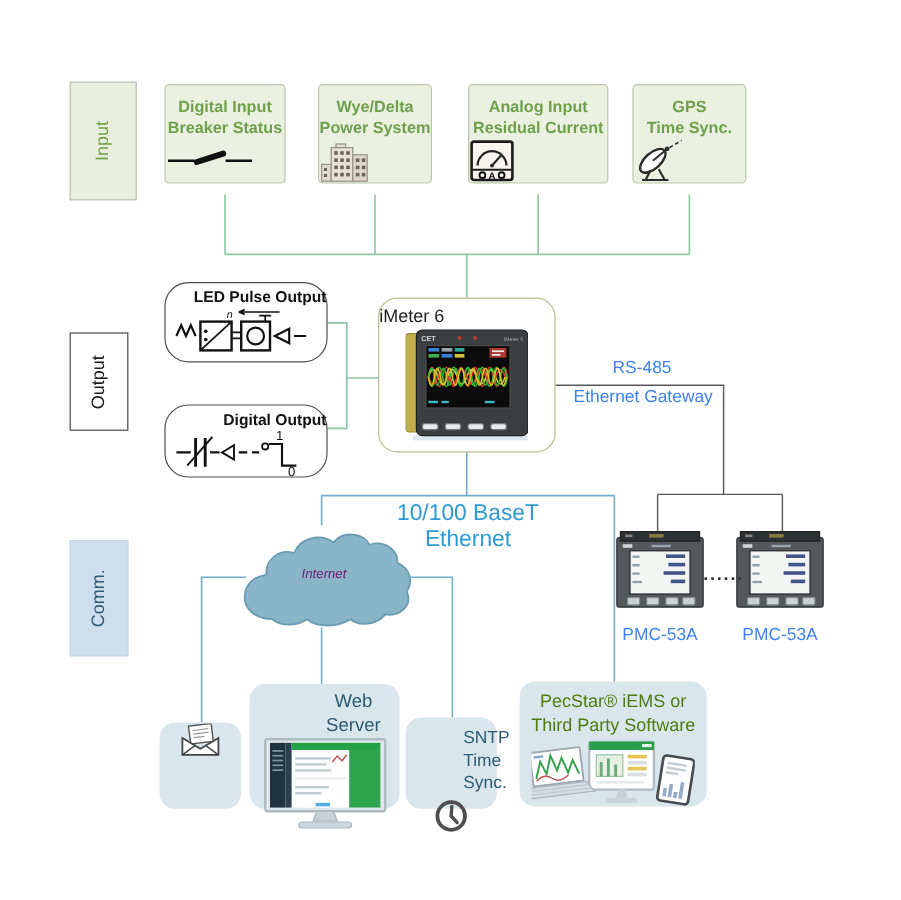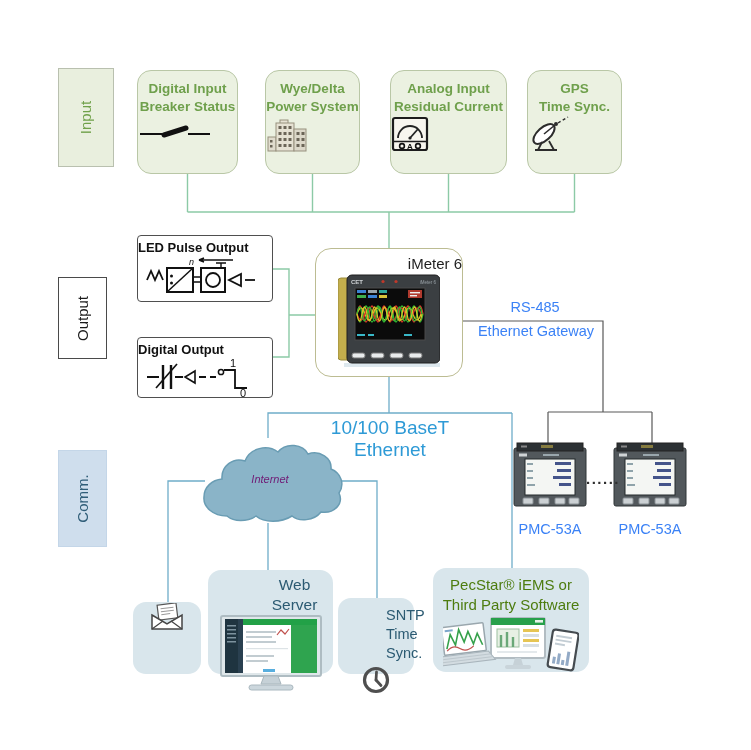--- a/index.html
+++ b/index.html
@@ -7,31 +7,31 @@
           font-family:"Liberation Sans",sans-serif;overflow:hidden;}
   .abs{position:absolute;}
   svg{display:block;}
   
   .vlabel{display:flex;align-items:center;justify-content:center;}
   .vtext{transform:rotate(-90deg);white-space:nowrap;font-size:15px;}
   .lbl-input{background:#e9efde;border:1px solid #b9c0af;color:#70a14a;}
   .lbl-output{background:#ffffff;border:1.5px solid #4a4a4a;color:#1a1a1a;}
   .lbl-comm{background:#cfdeed;border:1px solid #c4d6e8;color:#2f5d78;}
   
-  .gbox{position:absolute;top:70px;height:104px;background:#ebf1e1;border:1px solid #b9c7a6;
-        border-radius:14px;box-sizing:border-box;text-align:center;}
+  .gbox{position:absolute;top:70px;height:83px;background:#ebf1e1;border:1px solid #b9c7a6;
+        border-radius:4px;box-sizing:border-box;text-align:center;}
   .glabel{margin-top:9px;color:#6fa04c;font-size:13.5px;font-weight:600;line-height:1.3;}
   .ln{display:block;}
   
   .obox{position:absolute;left:137px;width:136px;background:#fff;border:1.5px solid #4f4f4f;
-        border-radius:4px;box-sizing:border-box;text-align:left;}
+        border-radius:20px;box-sizing:border-box;text-align:right;}
   .otitle{margin-top:4px;font-size:13px;font-weight:bold;color:#111;}
   
   .meterbox{position:absolute;left:315px;top:248px;width:148px;height:129px;background:#fff;
-            border:1px solid #bcbc92;border-radius:16px;box-sizing:border-box;text-align:right;}
+            border:1px solid #bcbc92;border-radius:16px;box-sizing:border-box;text-align:left;}
   .mtitle{margin-top:6px;font-size:15px;color:#1f1f1f;}
   
   .navy{color:#3b82f6;font-size:14.5px;text-align:center;}
   .bluetxt{color:#2e9ad6;font-size:19px;text-align:center;}
   .internet{color:#701a75;font-size:11px;text-align:center;font-style:italic;}
   .dots{color:#2f2f2f;font-size:15px;font-weight:bold;letter-spacing:1.5px;text-align:center;}
   
   .bbox{position:absolute;background:#d9e6ec;border-radius:13px;box-sizing:border-box;text-align:center;}
   .btext{color:#2b5a72;font-size:14.5px;line-height:1.3;margin-top:8px;padding-left:48px;}
   .pectext{color:#4d7c0f;font-size:15px;line-height:1.35;margin-top:7px;}

